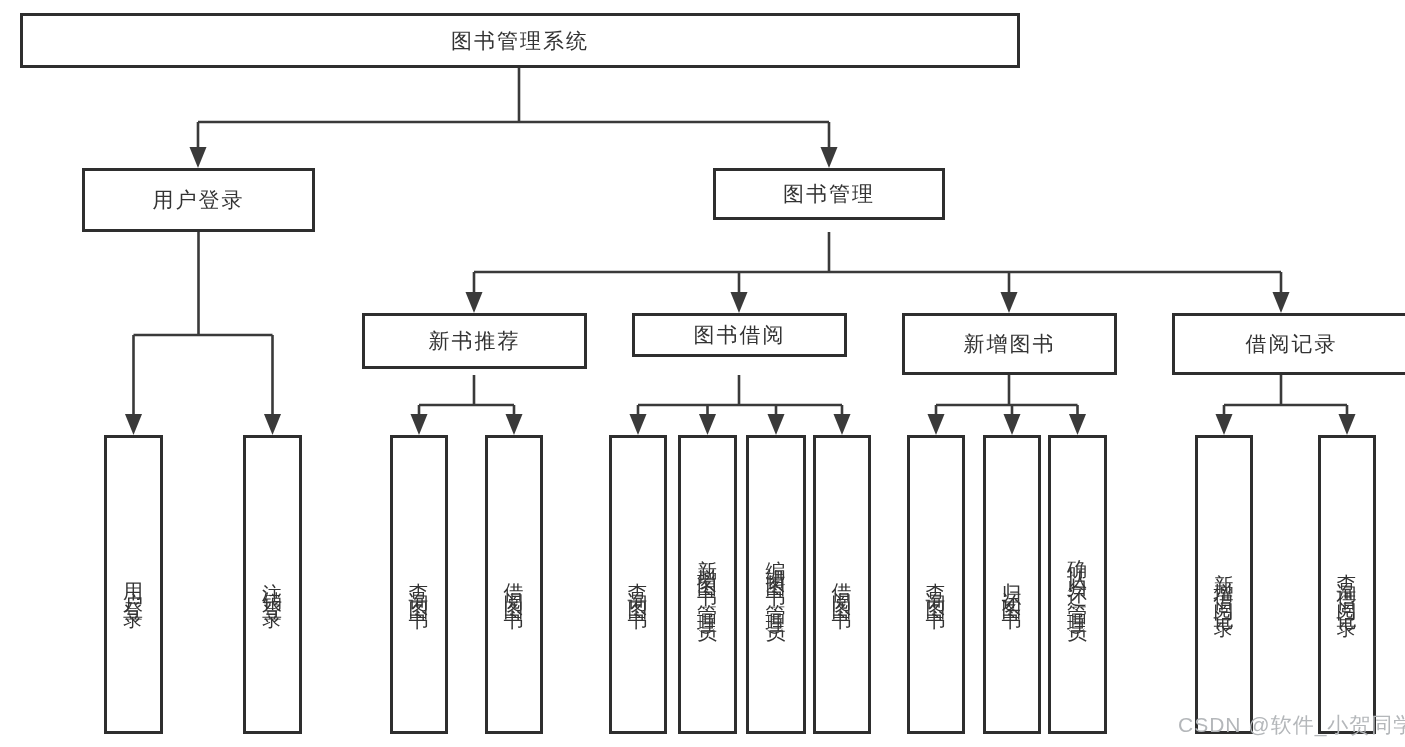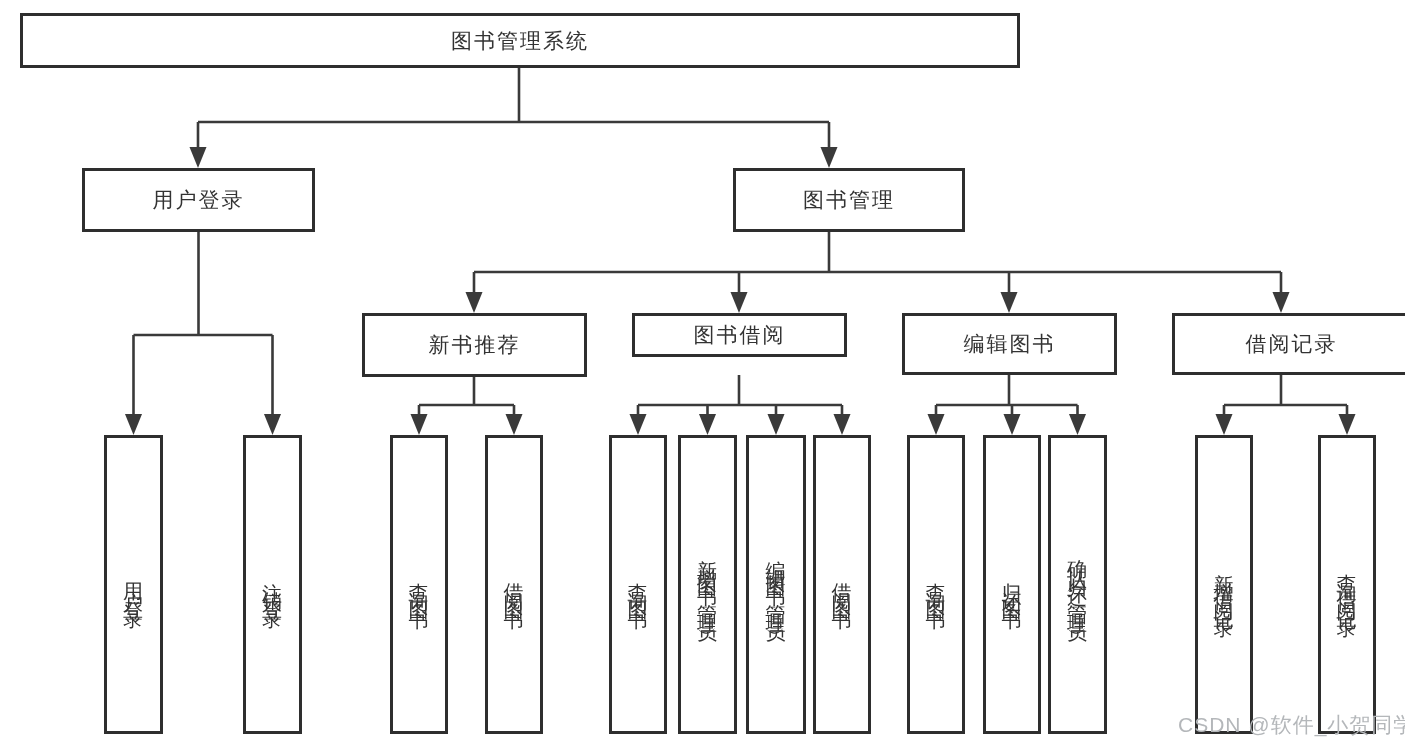--- a/index.html
+++ b/index.html
@@ -83,32 +83,32 @@
     </g>
   </svg>
 
   <div class="box" style="left:20px; top:13px; width:1000px; height:55px">
     <span>图书管理系统</span>
   </div>
 
   <div class="box" style="left:82px; top:168px; width:233px; height:64px">
     <span>用户登录</span>
   </div>
-  <div class="box" style="left:733px; top:168px; width:232px; height:64px">
+  <div class="box" style="left:713px; top:168px; width:232px; height:52px">
     <span>图书管理</span>
   </div>
 
-  <div class="box" style="left:362px; top:313px; width:225px; height:64px">
+  <div class="box" style="left:362px; top:313px; width:225px; height:56px">
     <span>新书推荐</span>
   </div>
   <div class="box" style="left:632px; top:313px; width:215px; height:44px">
     <span>图书借阅</span>
   </div>
   <div class="box" style="left:902px; top:313px; width:215px; height:62px">
-    <span>编辑图书</span>
+    <span>新增图书</span>
   </div>
   <div class="box" style="left:1172px; top:313px; width:239px; height:62px">
     <span>借阅记录</span>
   </div>
 
   <div class="box v" style="left:104px; top:435px; width:59px; height:299px">
     <span>用户登录</span>
   </div>
   <div class="box v" style="left:243px; top:435px; width:59px; height:299px">
     <span>注销登录</span>

